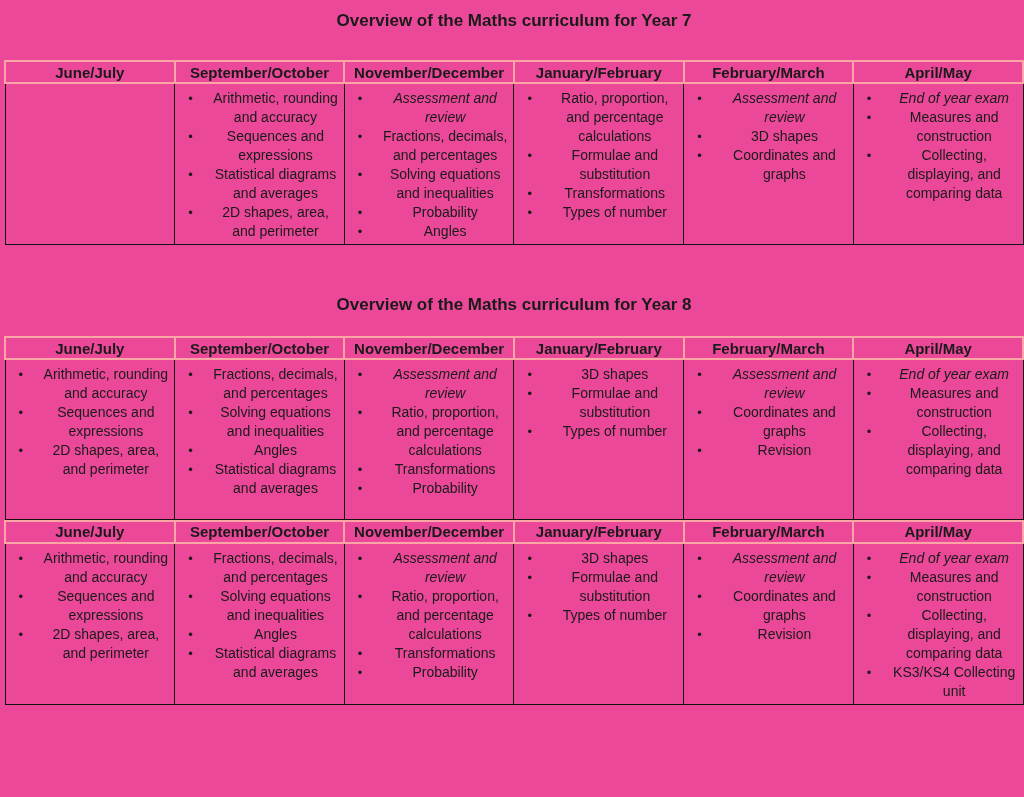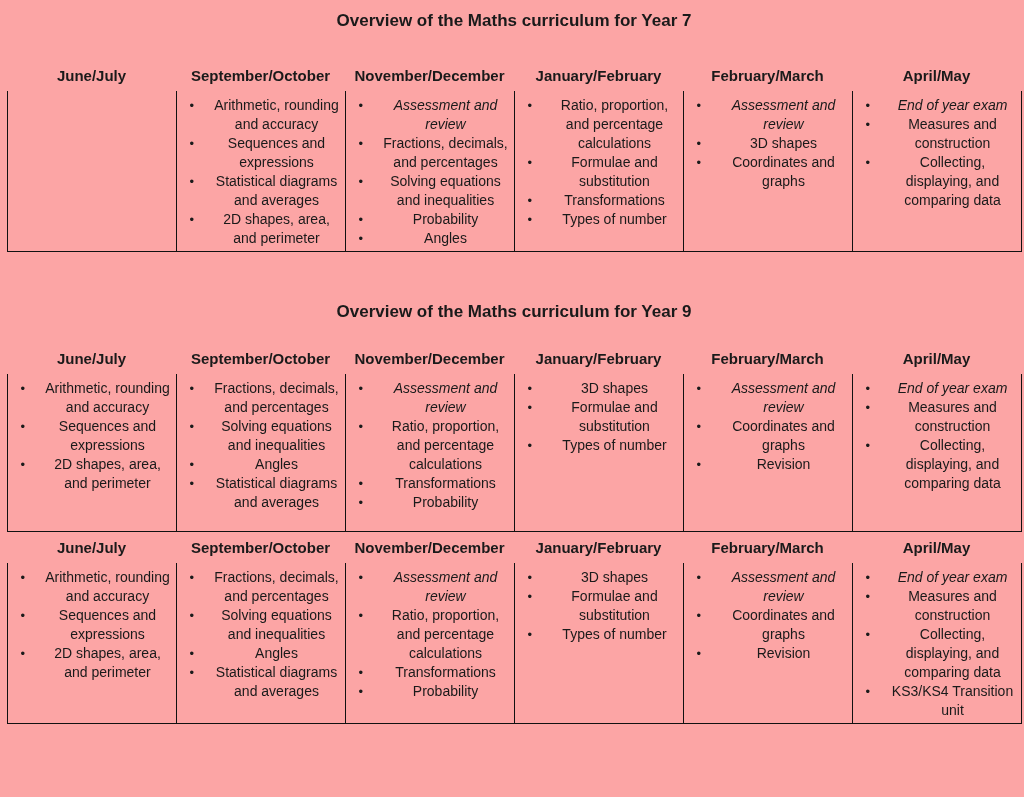--- a/index.html
+++ b/index.html
@@ -7,42 +7,42 @@
     margin: 0;
     padding: 0;
     background: #ffffff;
     font-family: "Liberation Sans", sans-serif;
     color: #1a1a1a;
   }
   .page {
     width: 1024px;
     height: 797px;
     padding: 10px 0 0 4px;
-    background: #fca5a5;
+    background: #ec4899;
     overflow: hidden;
   }
   .section-title {
     margin: 0 0 28px 0;
     font-size: 17px;
     line-height: 22px;
     font-weight: bold;
     text-align: center;
     color: #1a1a1a;
   }
   #sections section:not(:first-child) .section-title {
     margin-top: 49px;
     margin-bottom: 20px;
   }
   table.curriculum-table {
     width: 100%;
     border-collapse: collapse;
     table-layout: fixed;
   }
   .curriculum-table th {
-    border: 6px solid #fca5a5;
+    border: 2px solid #fca5a5;
     font-size: 15px;
     font-weight: bold;
     text-align: center;
     height: 22px;
     padding: 1px 2px;
     color: #1a1a1a;
   }
   .curriculum-table td {
     border: 1px solid #111111;
     vertical-align: top;
@@ -192,21 +192,21 @@
                     <span class="item-text">Collecting, displaying, and comparing data</span>
                   </li>
                 </ul>
               </td>
             </tr>
       </tbody>
     </table>
   </section>
 
   <section class="section">
-    <h2 class="section-title">Overview of the Maths curriculum for Year 9</h2>
+    <h2 class="section-title">Overview of the Maths curriculum for Year 8</h2>
     <table class="curriculum-table">
       <thead>
         <tr>
               <th>June/July</th>
               <th>September/October</th>
               <th>November/December</th>
               <th>January/February</th>
               <th>February/March</th>
               <th>April/May</th>
             </tr>
@@ -433,21 +433,21 @@
                   <li class="bullet-item">
                     <span class="bullet">•</span>
                     <span class="item-text">Measures and construction</span>
                   </li>
                   <li class="bullet-item">
                     <span class="bullet">•</span>
                     <span class="item-text">Collecting, displaying, and comparing data</span>
                   </li>
                   <li class="bullet-item">
                     <span class="bullet">•</span>
-                    <span class="item-text">KS3/KS4 Transition unit</span>
+                    <span class="item-text">KS3/KS4 Collecting unit</span>
                   </li>
                 </ul>
               </td>
             </tr>
       </tbody>
     </table>
   </section>
 </div>
 </div>
 

